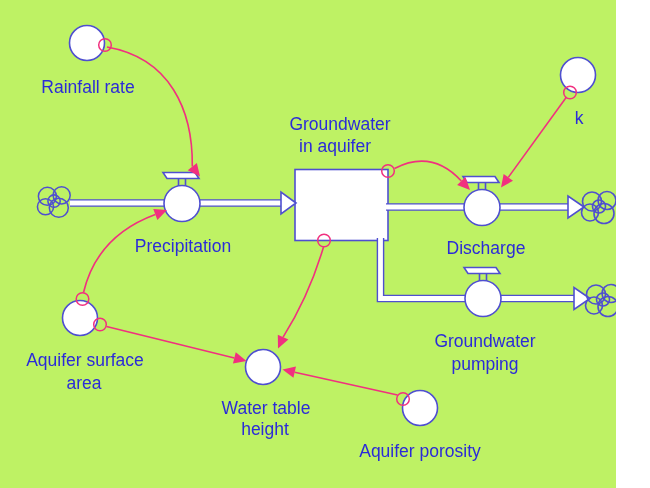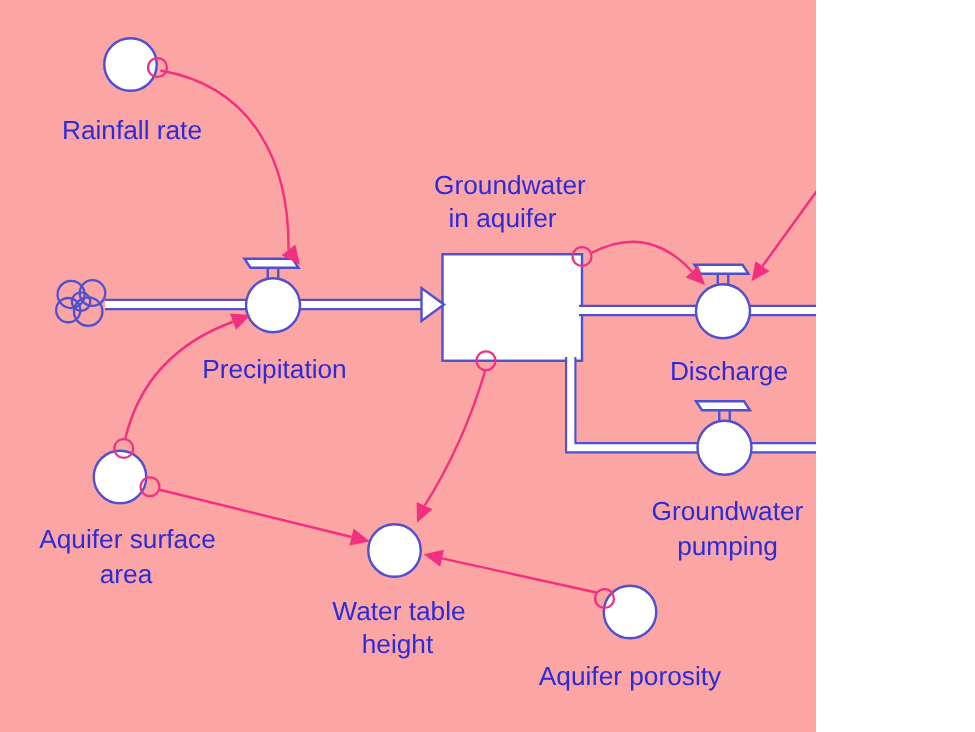--- a/index.html
+++ b/index.html
@@ -1,16 +1,16 @@
 <!DOCTYPE html>
 <html><head>
 <meta charset="utf-8">
 <style>
   html,body{margin:0;padding:0;background:#ffffff;}
-  #canvas{width:544px;height:488px;position:relative;background:#fca5a5;overflow:hidden;}
+  #canvas{width:616px;height:488px;position:relative;background:#bef264;overflow:hidden;}
   .shape   { stroke:#4f4fd0; fill:#ffffff; stroke-width:1.6; }
   .shape-nf{ stroke:#4f4fd0; fill:none;    stroke-width:1.6; }
   .pipe-outer{ stroke:#4f4fd0; stroke-width:7.6; fill:none; stroke-linejoin:miter; }
   .pipe-inner{ stroke:#ffffff; stroke-width:4.8; fill:none; stroke-linejoin:miter; }
   .pink    { stroke:#f1307f; fill:none; stroke-width:1.6; }
   .pink-arrow{ fill:#f1307f; stroke:none; }
   .pink-ring { stroke:#f1307f; fill:none; stroke-width:1.5; }
   .lbl { fill:#2b2bd8; font-family:"Liberation Sans",sans-serif; font-size:17.5px; text-anchor:middle; }
 </style>
 </head>

